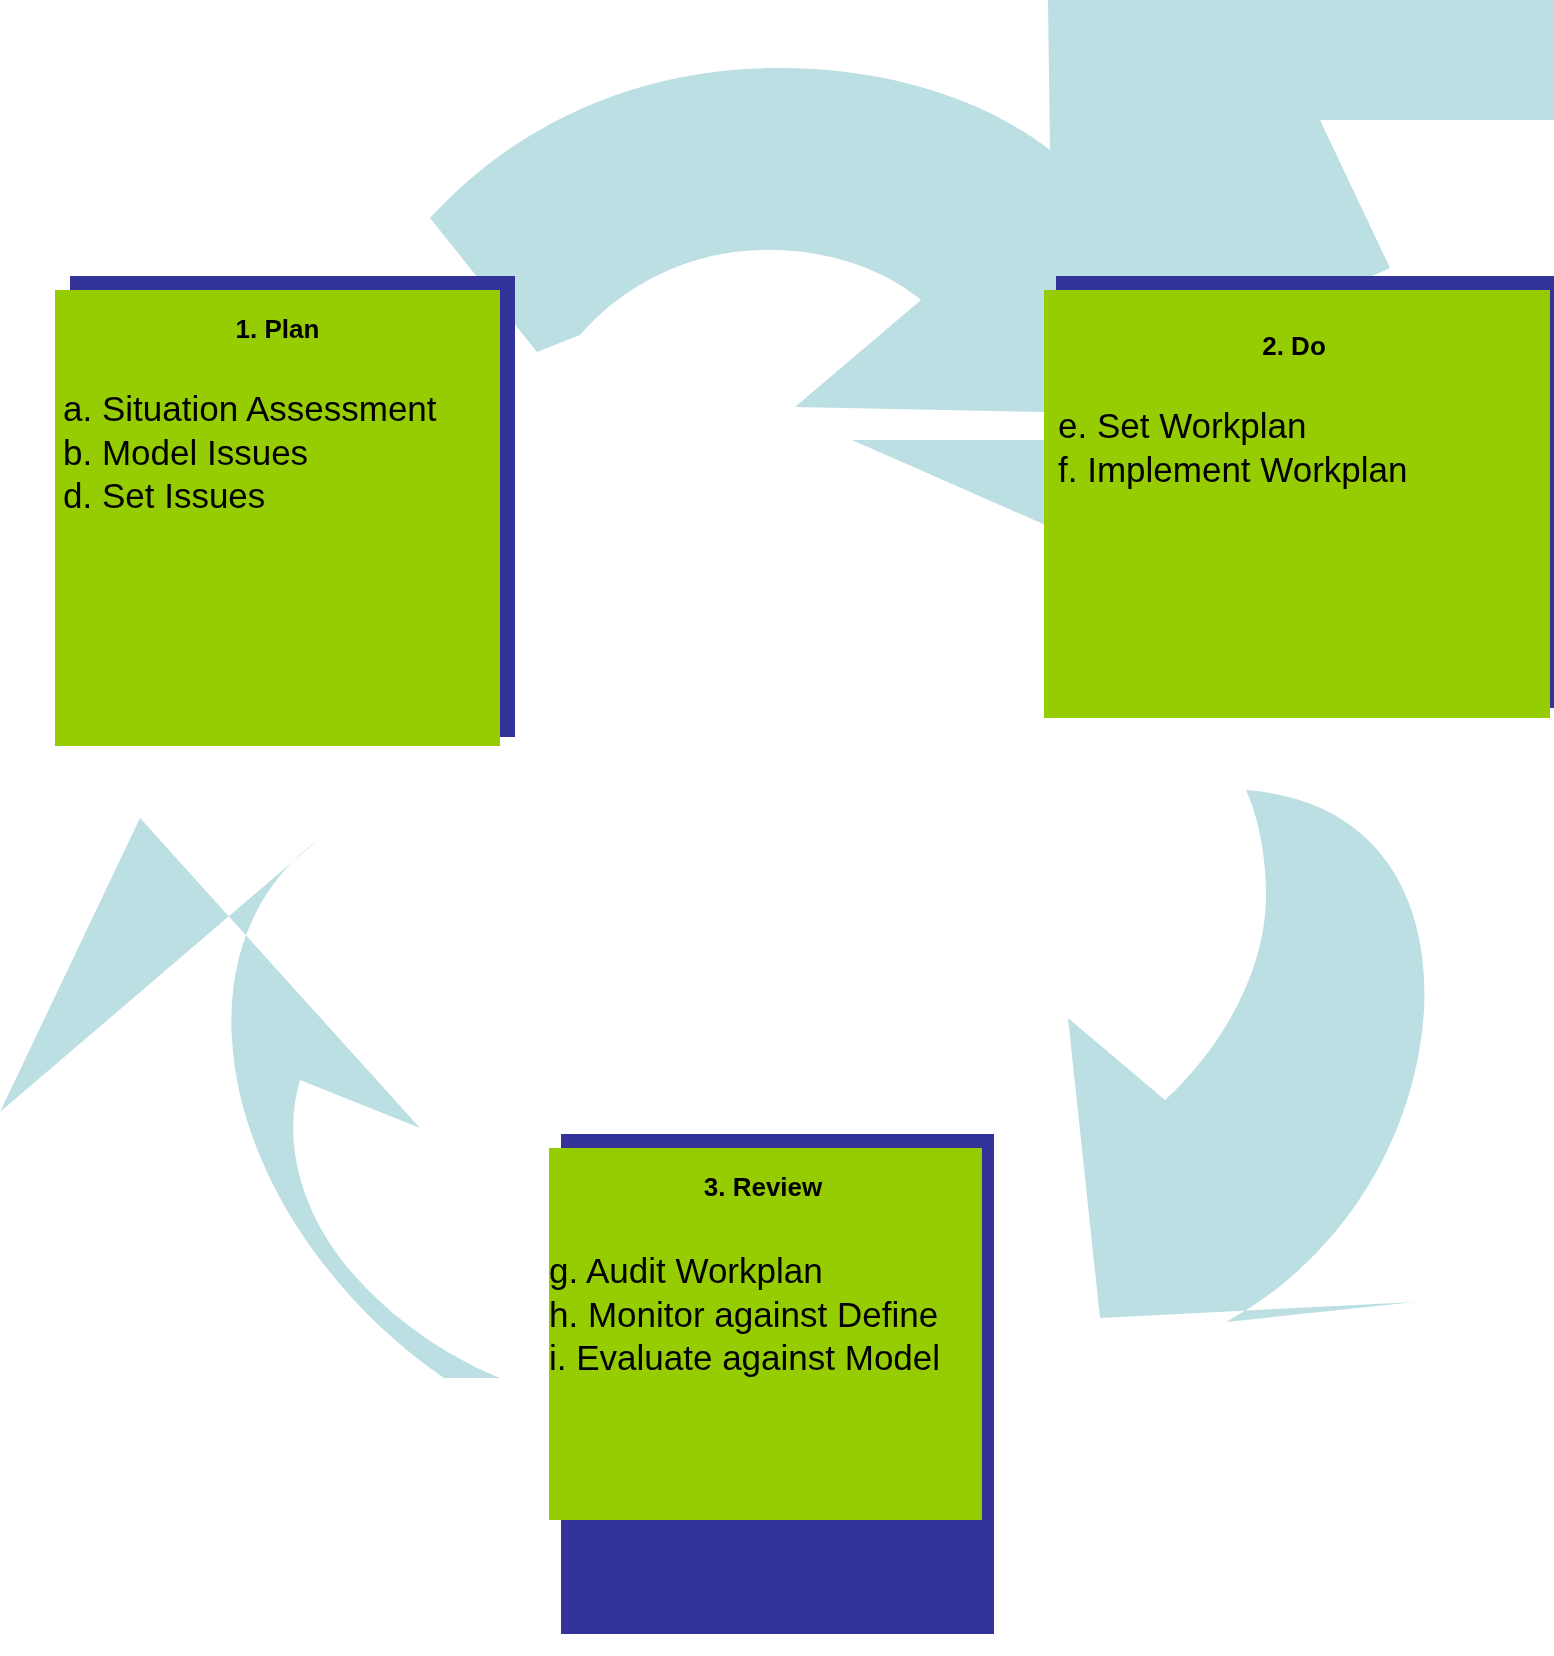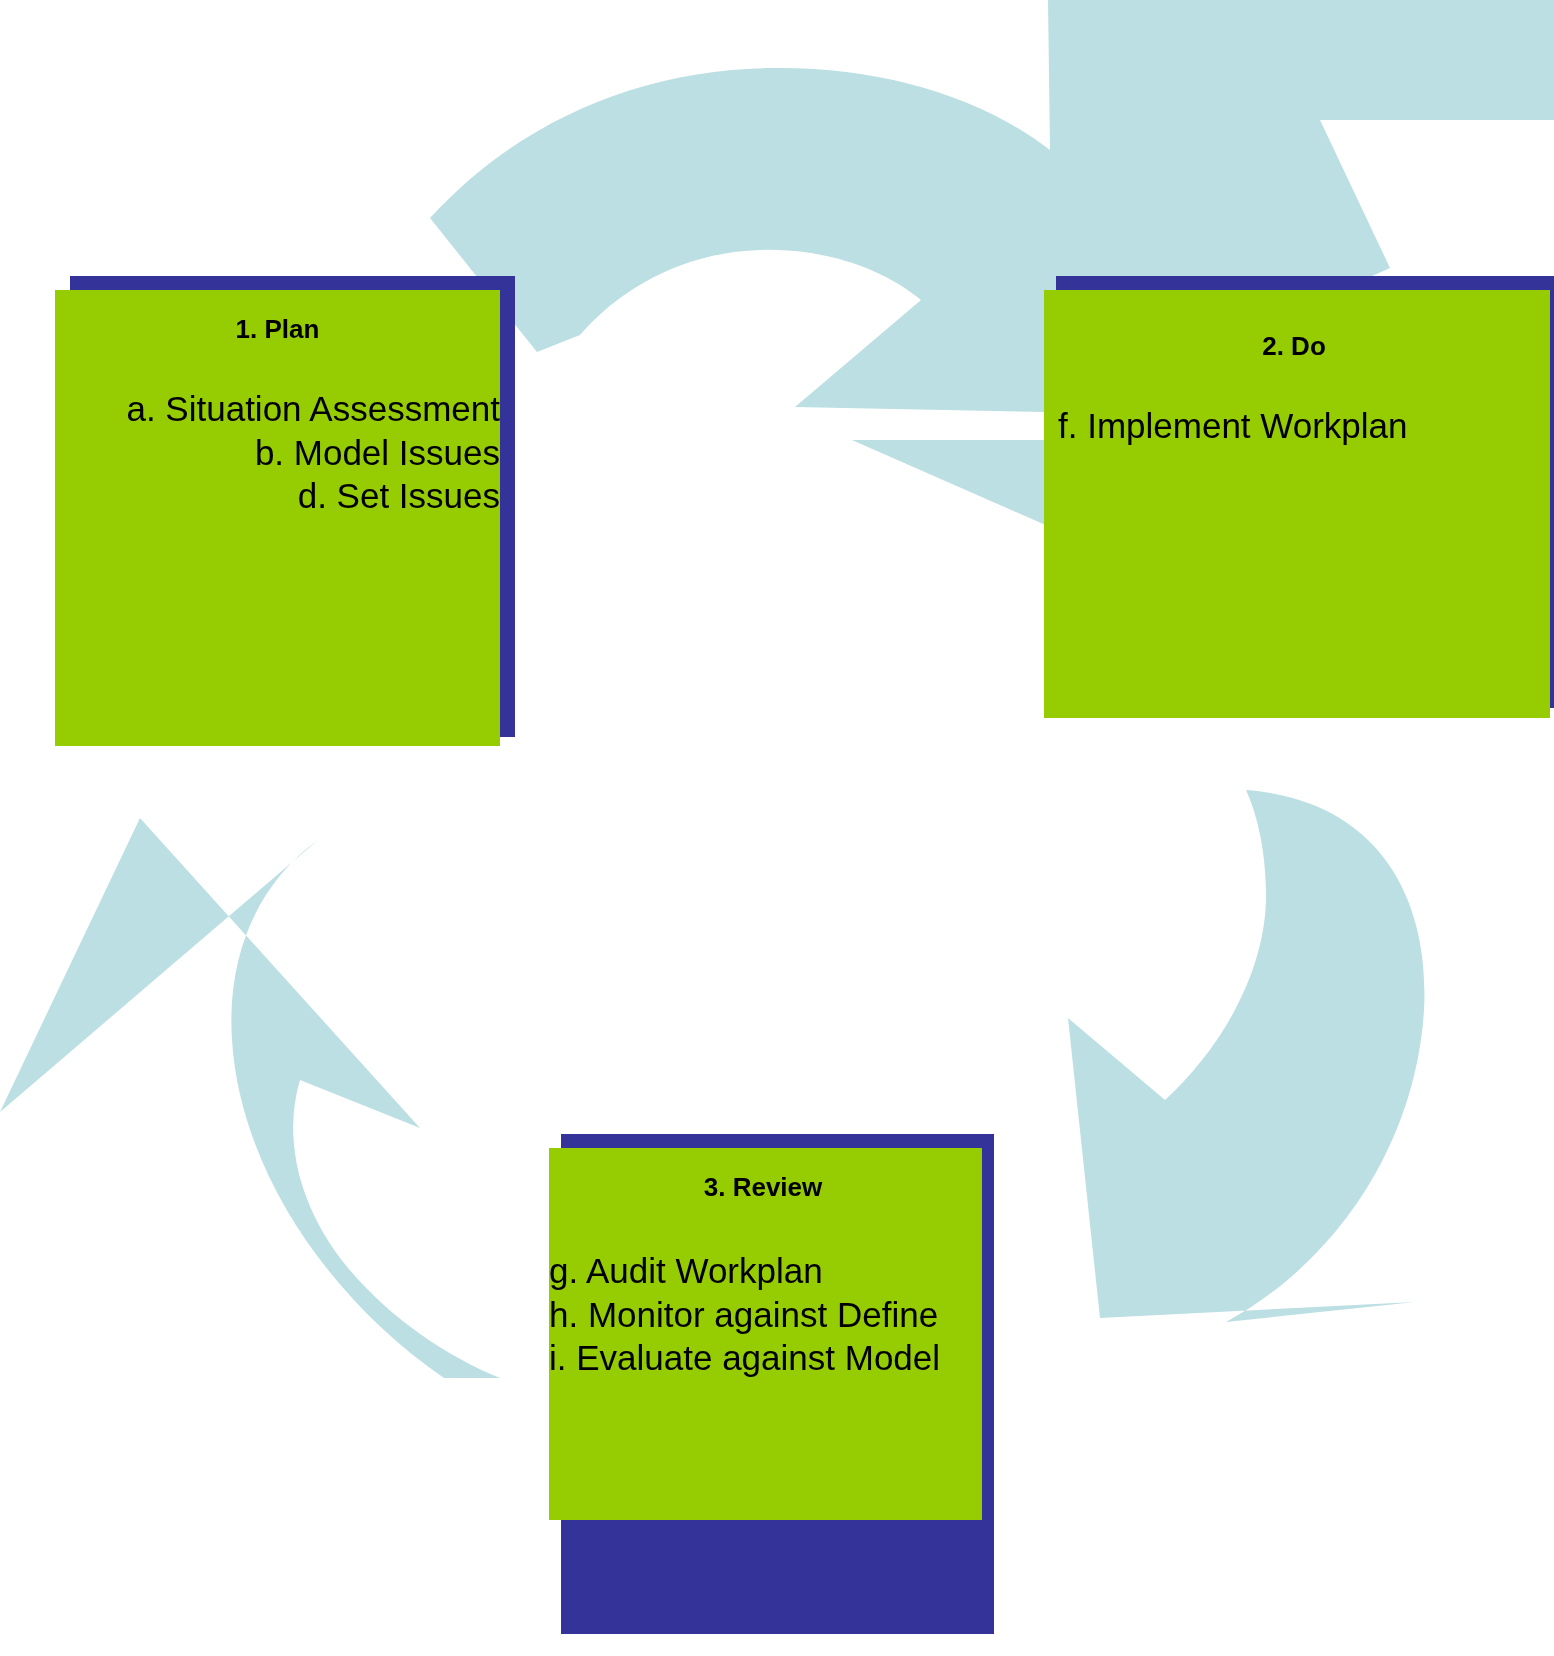--- a/index.html
+++ b/index.html
@@ -55,21 +55,21 @@
     color: #000000;
     line-height: 1.24;
     white-space: nowrap;
   }
 
   
   #stage-plan { left: 55px; top: 276px; width: 460px; height: 470px; }
   #stage-plan .stage-shadow { left: 15px; top: 0px;  width: 445px; height: 461px; }
   #stage-plan .stage-body   { left: 0px;  top: 14px; width: 445px; height: 456px; }
   #stage-plan .stage-title  { margin-top: 26px; }
-  #stage-plan .stage-items  { margin-top: 44px; padding-left: 8px; text-align: right; }
+  #stage-plan .stage-items  { margin-top: 44px; padding-left: 8px; }
 
   
   #stage-do { left: 1044px; top: 276px; width: 512px; height: 442px; }
   #stage-do .stage-shadow { left: 12px; top: 0px;  width: 500px; height: 432px; }
   #stage-do .stage-body   { left: 0px;  top: 14px; width: 506px; height: 428px; }
   #stage-do .stage-title  { margin-top: 43px; width: 500px; }
   #stage-do .stage-items  { margin-top: 44px; padding-left: 14px; }
 
   
   #stage-review { left: 549px; top: 1134px; width: 445px; height: 522px; }
@@ -155,20 +155,21 @@
         <li class="stage-item">d. Set Issues</li>
       </ul>
     </div>
   </div>
 
   <div class="stage" id="stage-do">
     <div class="stage-shadow"></div>
     <div class="stage-body">
       <p class="stage-title">2. Do</p>
       <ul class="stage-items">
+        <li class="stage-item">e. Set Workplan</li>
         <li class="stage-item">f. Implement Workplan</li>
       </ul>
     </div>
   </div>
 
   <div class="stage" id="stage-review">
     <div class="stage-shadow"></div>
     <div class="stage-body">
       <p class="stage-title">3. Review</p>
       <ul class="stage-items">

